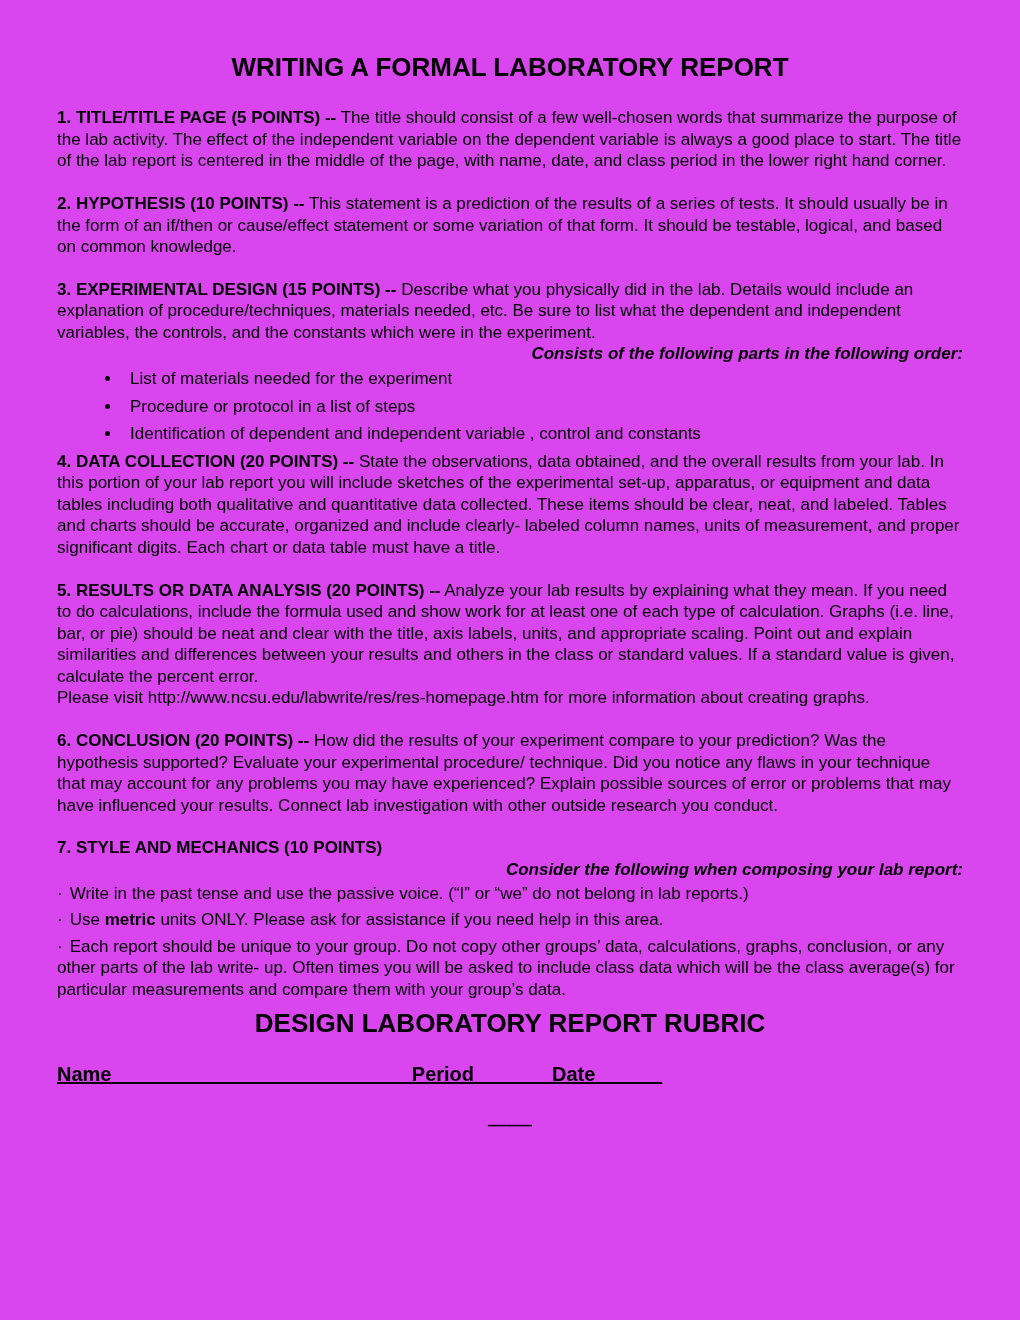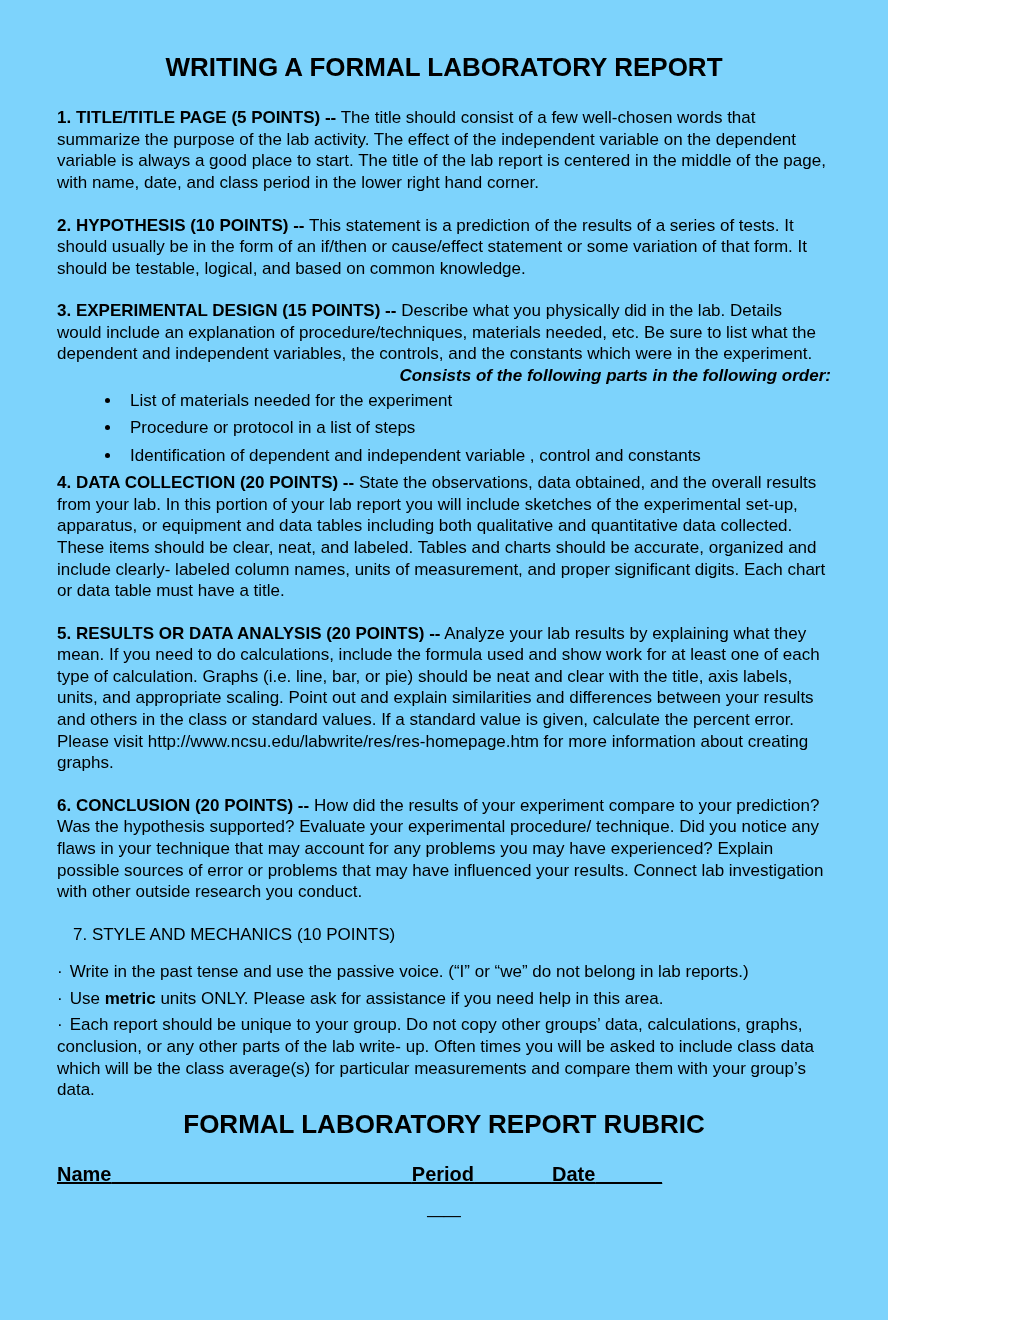--- a/index.html
+++ b/index.html
@@ -7,28 +7,28 @@
     padding: 0;
     background: #ffffff;
   }
   body {
     width: 1020px;
     height: 1320px;
     overflow: hidden;
   }
   .page {
     box-sizing: border-box;
-    width: 888px;
+    width: 1020px;
     height: 1320px;
     padding: 52px 57px 0 57px;
     font-family: "Liberation Sans", "DejaVu Sans", sans-serif;
     font-size: 17px;
     line-height: 1.27;
     color: #000000;
-    background: #7dd3fc;
+    background: #d946ef;
   }
   .doc-title {
     text-align: center;
     font-size: 26px;
     font-weight: bold;
     line-height: 1.2;
     margin: 0 0 24px 0;
   }
   .para {
     margin: 0 0 21px 0;
@@ -46,22 +46,22 @@
   ul.bullets {
     margin: 3px 0 0 0;
     padding-left: 65px;
     list-style: disc outside;
   }
   ul.bullets li {
     margin: 0 0 6px 0;
     padding-left: 8px;
   }
   .sect7-heading {
-    font-weight: normal;
-    margin: 16px;
+    font-weight: bold;
+    margin: 0;
   }
   .style-item {
     margin: 0 0 5px 0;
   }
   .style-item .marker {
     display: inline-block;
     margin-right: 7px;
   }
   .rubric-title {
     text-align: center;
@@ -73,21 +73,21 @@
   .name-line {
     font-size: 20px;
     font-weight: bold;
     line-height: 1.2;
     white-space: nowrap;
     margin: 0;
     text-decoration: underline;
   }
   .trailing-blank {
     text-align: center;
-    font-size: 30px;
+    font-size: 39px;
     font-weight: bold;
     line-height: 1.2;
     margin: 0;
   }
 </style>
 </head>
 <body>
 
 <div class="page">
 
@@ -112,28 +112,29 @@
     <span>State the observations, data obtained, and the overall results from your lab. In this portion of your lab report you will include sketches of the experimental set-up, apparatus, or equipment and data tables including both qualitative and quantitative data collected. These items should be clear, neat, and labeled. Tables and charts should be accurate, organized and include clearly- labeled column names, units of measurement, and proper significant digits. Each chart or data table must have a title.</span></p>
 
   <p class="para tight"><span class="b">5. RESULTS OR DATA ANALYSIS (20 POINTS) --</span>
     <span>Analyze your lab results by explaining what they mean. If you need to do calculations, include the formula used and show work for at least one of each type of calculation.  Graphs (i.e. line, bar, or pie) should be neat and clear with the title, axis labels, units, and appropriate scaling. Point out and explain similarities and differences between your results and others in the class or standard values. If a standard value is given, calculate the percent error.</span></p>
   <p class="para">Please visit http://www.ncsu.edu/labwrite/res/res-homepage.htm for more information about creating graphs.</p>
 
   <p class="para"><span class="b">6. CONCLUSION (20 POINTS) --</span>
     <span>How did the results of your experiment compare to your prediction? Was the hypothesis supported? Evaluate your experimental procedure/ technique. Did you notice any flaws in your technique that may account for any problems you may have experienced? Explain possible sources of error or problems that may have influenced your results. Connect lab investigation with other outside research you conduct.</span></p>
 
   <p class="sect7-heading">7. STYLE AND MECHANICS (10 POINTS)</p>
+  <div class="note-line">Consider the following when composing your lab report:</div>
 
   <p class="style-item"><span class="marker">·</span><span>Write in the past tense and use the passive voice. (“I” or “we” do not belong in lab reports.)</span></p>
 
   <p class="style-item"><span class="marker">·</span><span>Use </span><span class="b">metric</span><span> units ONLY. Please ask for assistance if you need help in this area.</span></p>
 
 
 
   <p class="style-item"><span class="marker">·</span><span>Each report should be unique to your group. Do not copy other groups’ data, calculations, graphs, conclusion, or any other parts of the lab write- up. Often times you will be asked to include class data which will be the class average(s) for particular measurements and compare them with your group’s data.</span></p>
 
-  <h2 class="rubric-title">FORMAL LABORATORY REPORT RUBRIC</h2>
+  <h2 class="rubric-title">DESIGN LABORATORY REPORT RUBRIC</h2>
 
   <div class="name-line"><span>Name</span><span>___________________________</span><span>Period</span><span>_______</span><span>Date</span><span>______</span></div>
 
   <div class="trailing-blank">__</div>
 
 </div>
 
 </body></html>

